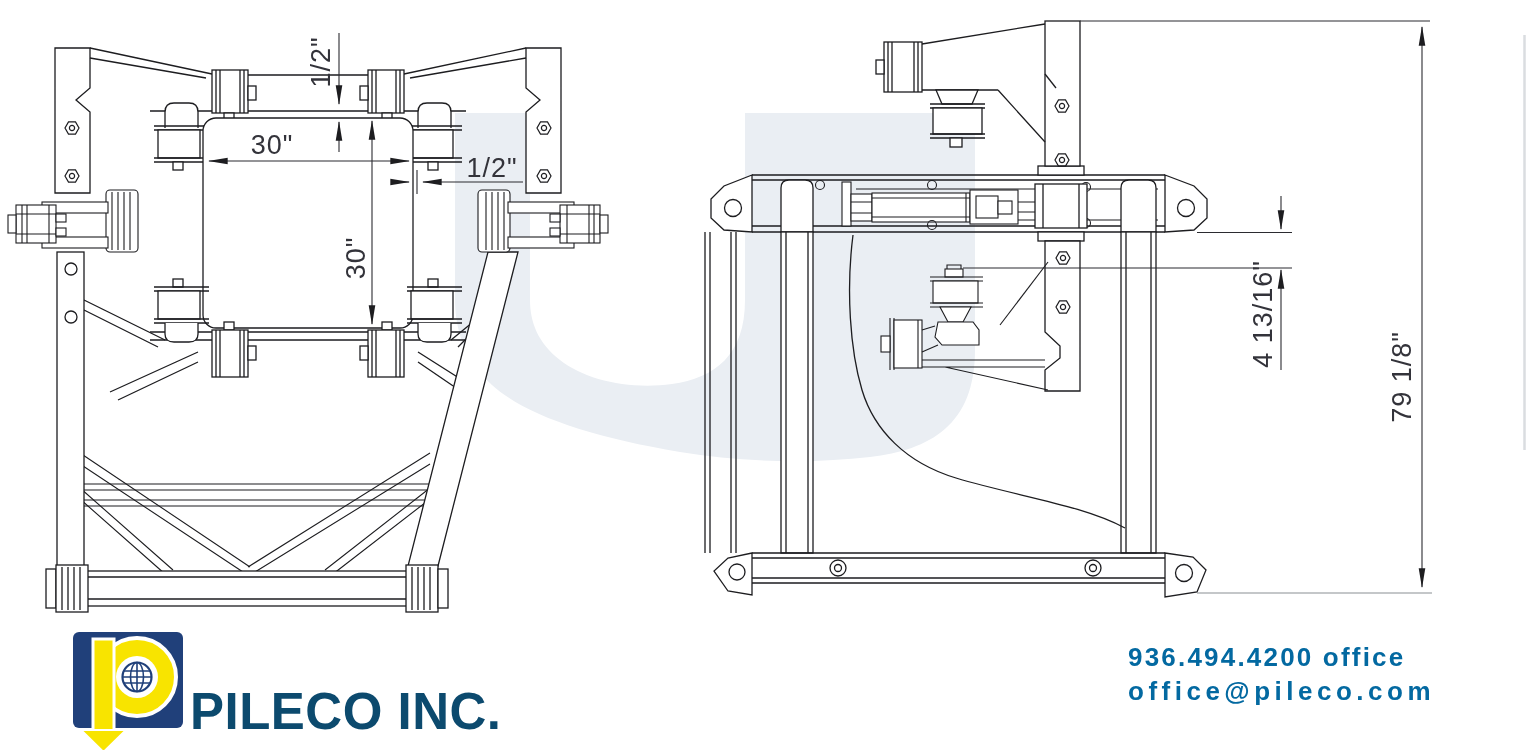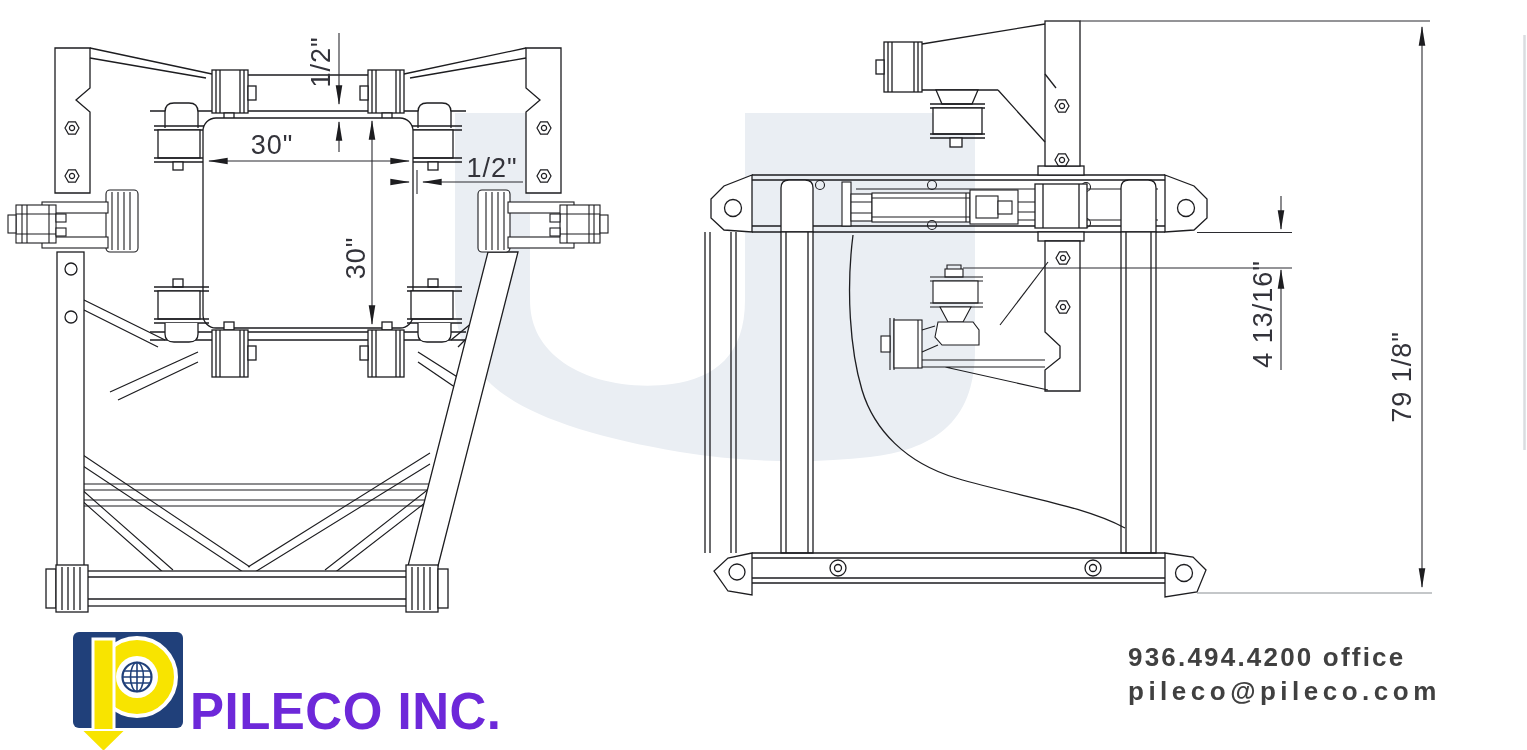--- a/index.html
+++ b/index.html
@@ -279,20 +279,20 @@
   <circle cx="73" cy="51" r="39" fill="#f8e400" stroke="#fff" stroke-width="4"></circle>
   <circle cx="73" cy="51" r="21" fill="#fff"></circle>
   <g stroke="#20407a" fill="none">
     <circle cx="73" cy="51" r="14.5" fill="#fff" stroke-width="2.2"></circle>
     <path stroke-width="1.6" d="M60,45 H86 M58.5,51 H87.5 M60,57 H86 M73,36.5 V65.5"></path>
     <ellipse cx="73" cy="51" rx="6.5" ry="14.5" stroke-width="1.6"></ellipse>
   </g>
   <rect x="29" y="13" width="21" height="92" fill="#f8e400" stroke="#fff" stroke-width="3"></rect>
   <polygon points="17,104 62,104 39.5,126" fill="#f8e400" stroke="#fff" stroke-width="2"></polygon>
 </svg>
-<div id="company" style="color:#6d28d9">PILECO INC.</div>
-
-<div id="contact" style="color:#404040">
+<div id="company" style="color:#0c4a6e">PILECO INC.</div>
+
+<div id="contact" style="color:#0369a1">
   <div>936.494.4200 office</div>
-  <div class="email">pileco@pileco.com</div>
+  <div class="email">office@pileco.com</div>
 </div>
 
 </div>
 
 </body></html>

